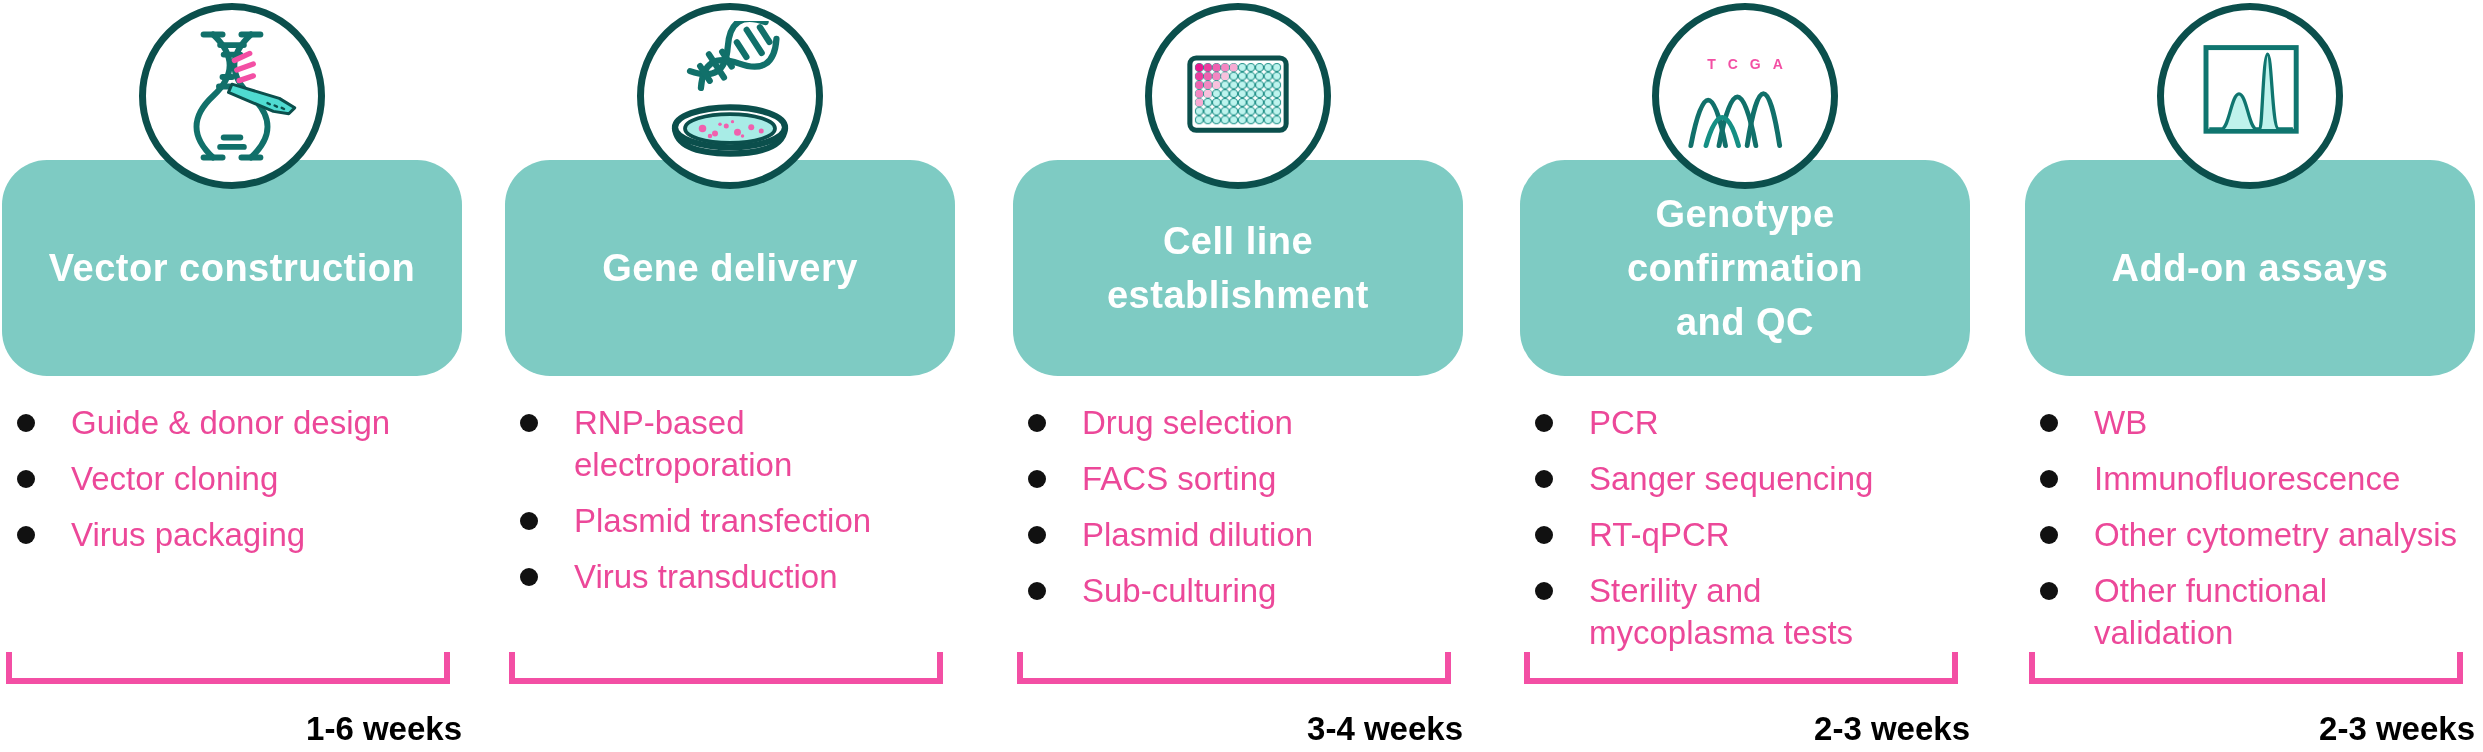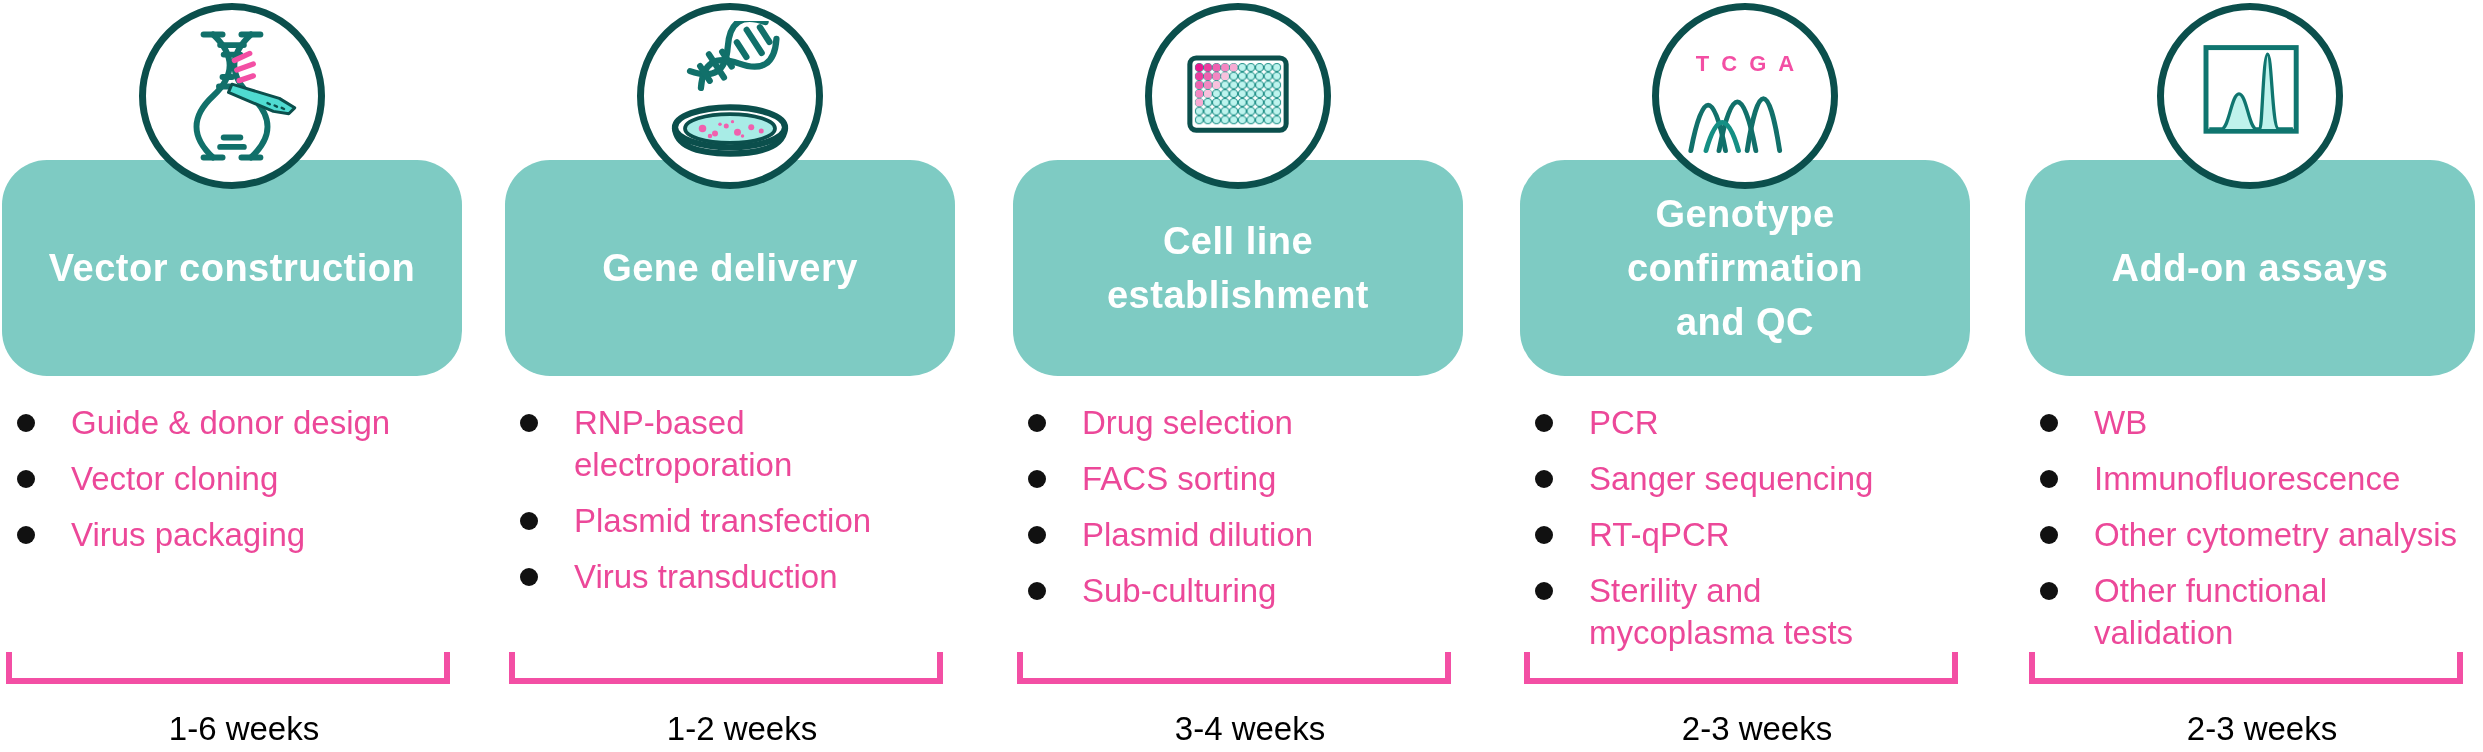--- a/index.html
+++ b/index.html
@@ -26,25 +26,25 @@
   .bullets li{
     position:relative;padding-left:69px;margin-bottom:14px;
     font-size:33px;line-height:42px;color:#ec4899;white-space:pre-line;
   }
   .dot{position:absolute;left:15px;top:12px;width:18px;height:18px;background:#111111;border-radius:50%;}
   .bracket{
     position:absolute;top:652px;left:4px;right:12px;height:26px;
     border-left:6px solid #f34fa4;border-right:6px solid #f34fa4;border-bottom:6px solid #f34fa4;
   }
   .duration{
-    position:absolute;top:706px;left:12px;width:100%;text-align:center;
-    font-size:33px;line-height:46px;font-weight:400;color:#000000;
+    position:absolute;top:706px;left:0;width:100%;text-align:right;
+    font-size:33px;line-height:46px;font-weight:700;color:#000000;
   }
   .tcga-label{
-    font-size:22px;font-weight:700;color:#f34fa4;letter-spacing:12px;text-indent:12px;
+    font-size:14px;font-weight:700;color:#f34fa4;letter-spacing:12px;text-indent:12px;
     margin-top:14px;margin-bottom:2px;
   }
   svg{display:block;}
 </style>
 </head>
 <body>
 
 <div id="stage">
 
   <div class="col" style="left:2px;width:460px;">
@@ -126,21 +126,20 @@
     </div>
     <div class="step-box">
       <div class="step-title">Gene delivery</div>
     </div>
     <ul class="bullets">
       <li><span class="dot"></span><span>RNP-based electroporation</span></li>
       <li><span class="dot"></span><span>Plasmid transfection</span></li>
       <li><span class="dot"></span><span>Virus transduction</span></li>
     </ul>
     <div class="bracket"></div>
-    <div class="duration">1-2 weeks</div>
   </div>
 
   <div class="col" style="left:1013px;width:450px;">
     <div class="icon-circle">
       <svg width="152" height="152" viewBox="0 0 120 120">
         <defs>
           <pattern id="wellgrid" x="26" y="34" width="6.8" height="6.9" patternUnits="userSpaceOnUse">
             <circle cx="3.4" cy="3.45" r="3.1" fill="#bef4ee" stroke="#27948c" stroke-width="0.9"></circle>
           </pattern>
         </defs>

